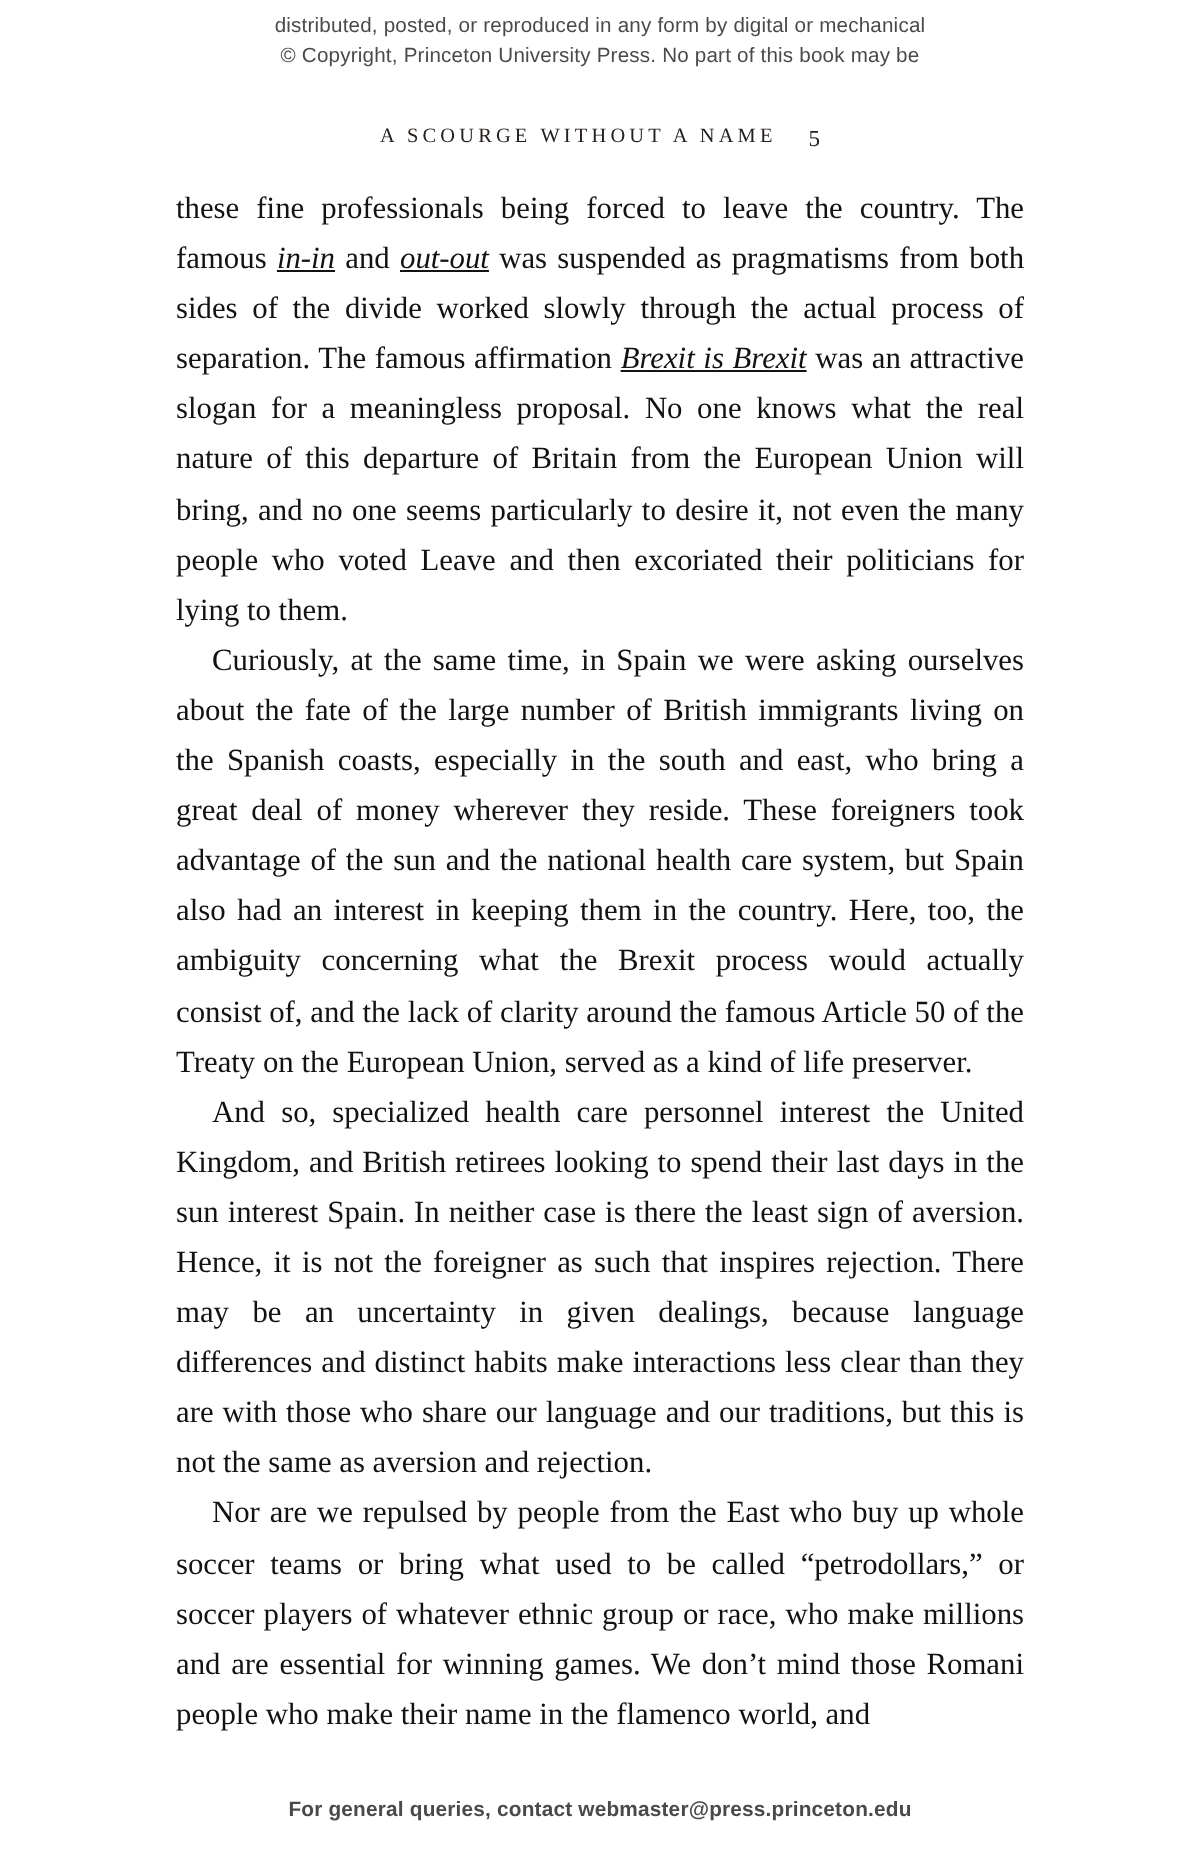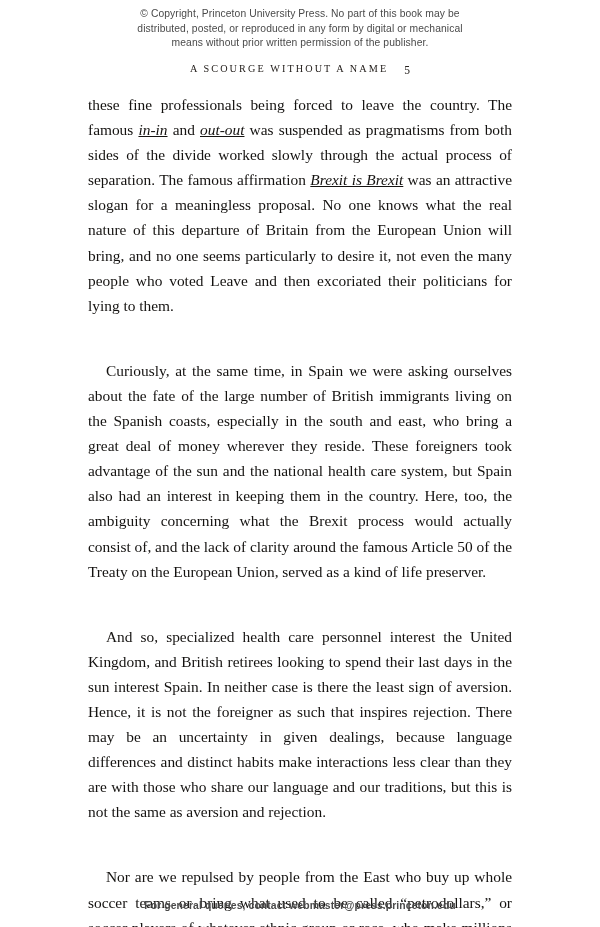--- a/index.html
+++ b/index.html
@@ -74,21 +74,20 @@
     font-size: 15.4px;
     line-height: 25.1px;
     text-align: justify;
     text-justify: inter-word;
     color: #141210;
     hyphens: manual;
     -webkit-hyphens: manual;
   }
   .textblock p + p {
     text-indent: 18px;
-    margin-top: 40px;
   }
   .textblock p i {
     font-style: italic;
     text-decoration: underline;
   }
 
   
   .footer {
     position: absolute;
     top: 900px;
@@ -101,23 +100,22 @@
     letter-spacing: 0.1px;
     font-weight: bold;
   }
 </style>
 </head>
 <body>
 
 <div class="page">
 
   <div class="copyright-overlay">
+    <div>distributed, posted, or reproduced in any form by digital or mechanical</div>
     <div>© Copyright, Princeton University Press. No part of this book may be</div>
-    <div>distributed, posted, or reproduced in any form by digital or mechanical</div>
-    <div>means without prior written permission of the publisher.</div>
   </div>
 
   <div class="running-head">
     <span class="rh-title">A Scourge without a Name</span><span class="rh-folio">5</span>
   </div>
 
   <div class="textblock" id="body-text-block">
       <p><span>these fine professionals being forced to leave the country. The famous </span><i>in-in</i><span> and </span><i>out-out</i><span> was suspended as pragmatisms from both sides of the divide worked slowly through the actual process of separation. The famous affirmation </span><i>Brexit is Brexit</i><span> was an attractive slogan for a meaningless proposal. No one knows what the real nature of this departure of Britain from the European Union will bring, and no one seems particularly to desire it, not even the many people who voted Leave and then excoriated their politicians for lying to them.</span></p>
       <p><span>Curiously, at the same time, in Spain we were asking ourselves about the fate of the large number of British immigrants living on the Spanish coasts, especially in the south and east, who bring a great deal of money wherever they reside. These foreigners took advantage of the sun and the national health care system, but Spain also had an interest in keeping them in the country. Here, too, the ambiguity concerning what the Brexit process would actually consist of, and the lack of clarity around the famous Article 50 of the Treaty on the European Union, served as a kind of life preserver.</span></p>
       <p><span>And so, specialized health care personnel interest the United Kingdom, and British retirees looking to spend their last days in the sun interest Spain. In neither case is there the least sign of aversion. Hence, it is not the foreigner as such that inspires rejection. There may be an uncertainty in given dealings, because language differences and distinct habits make interactions less clear than they are with those who share our language and our traditions, but this is not the same as aversion and rejection.</span></p>

